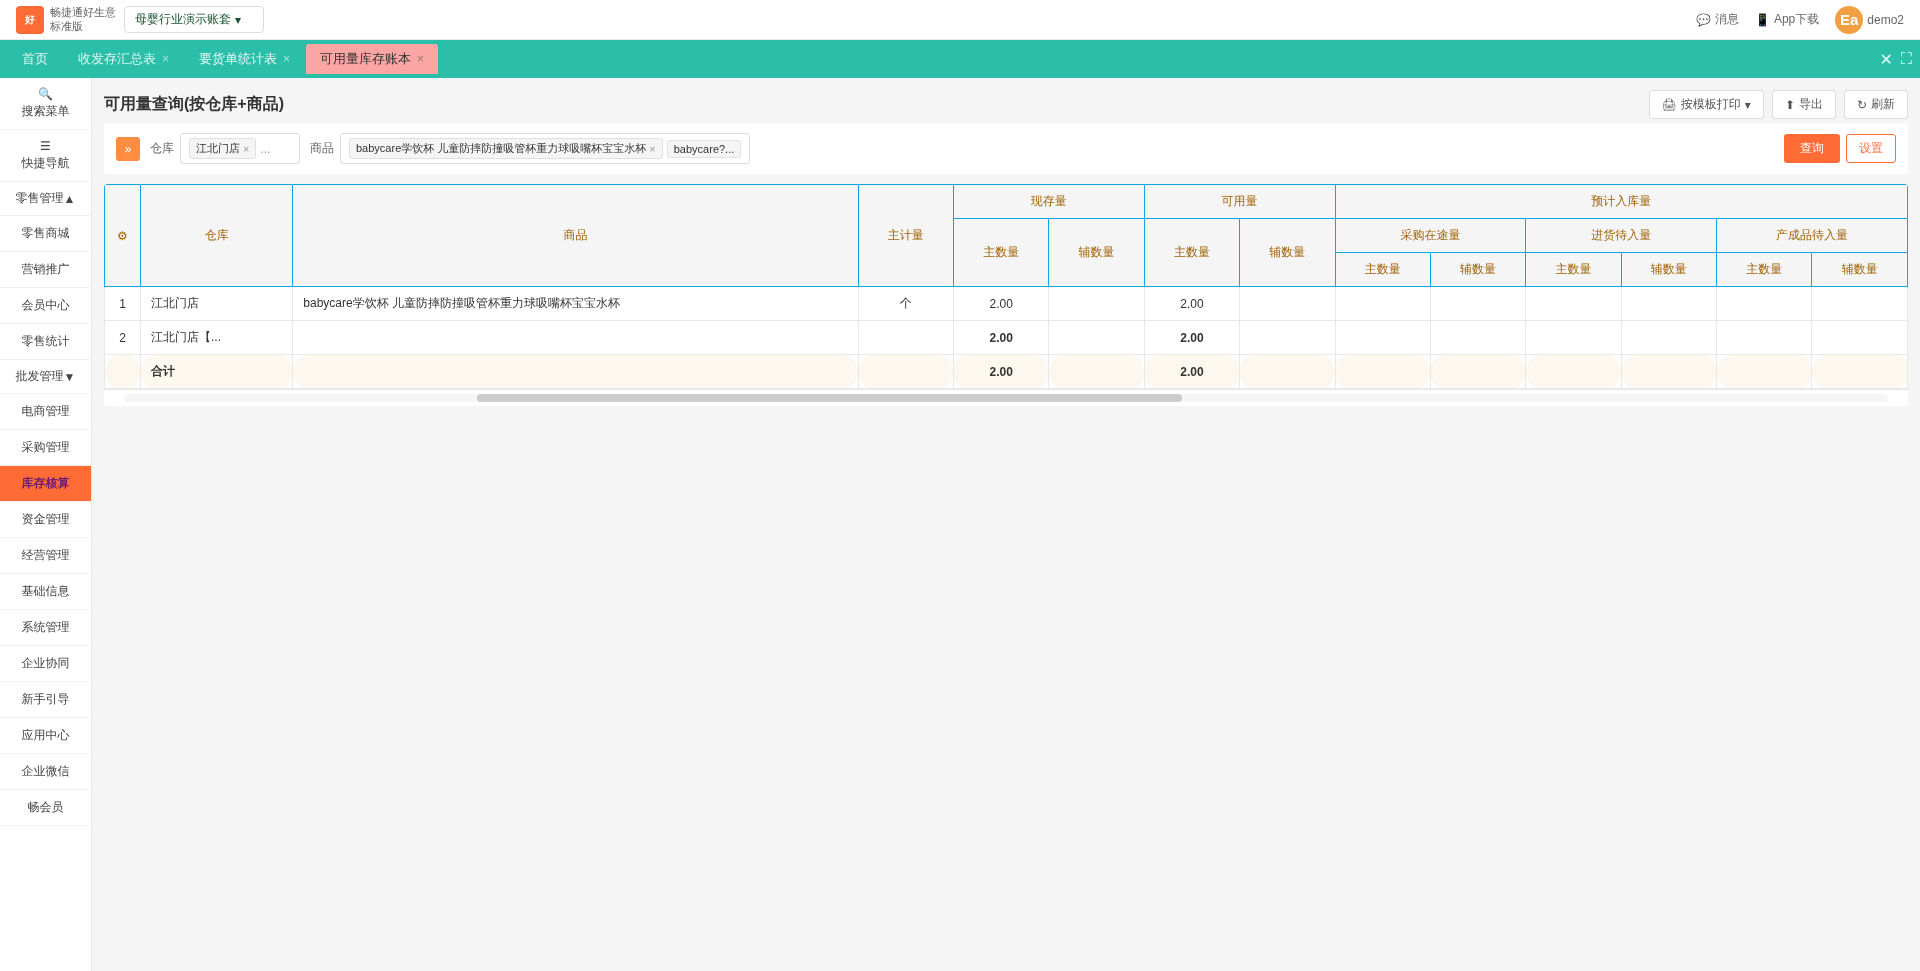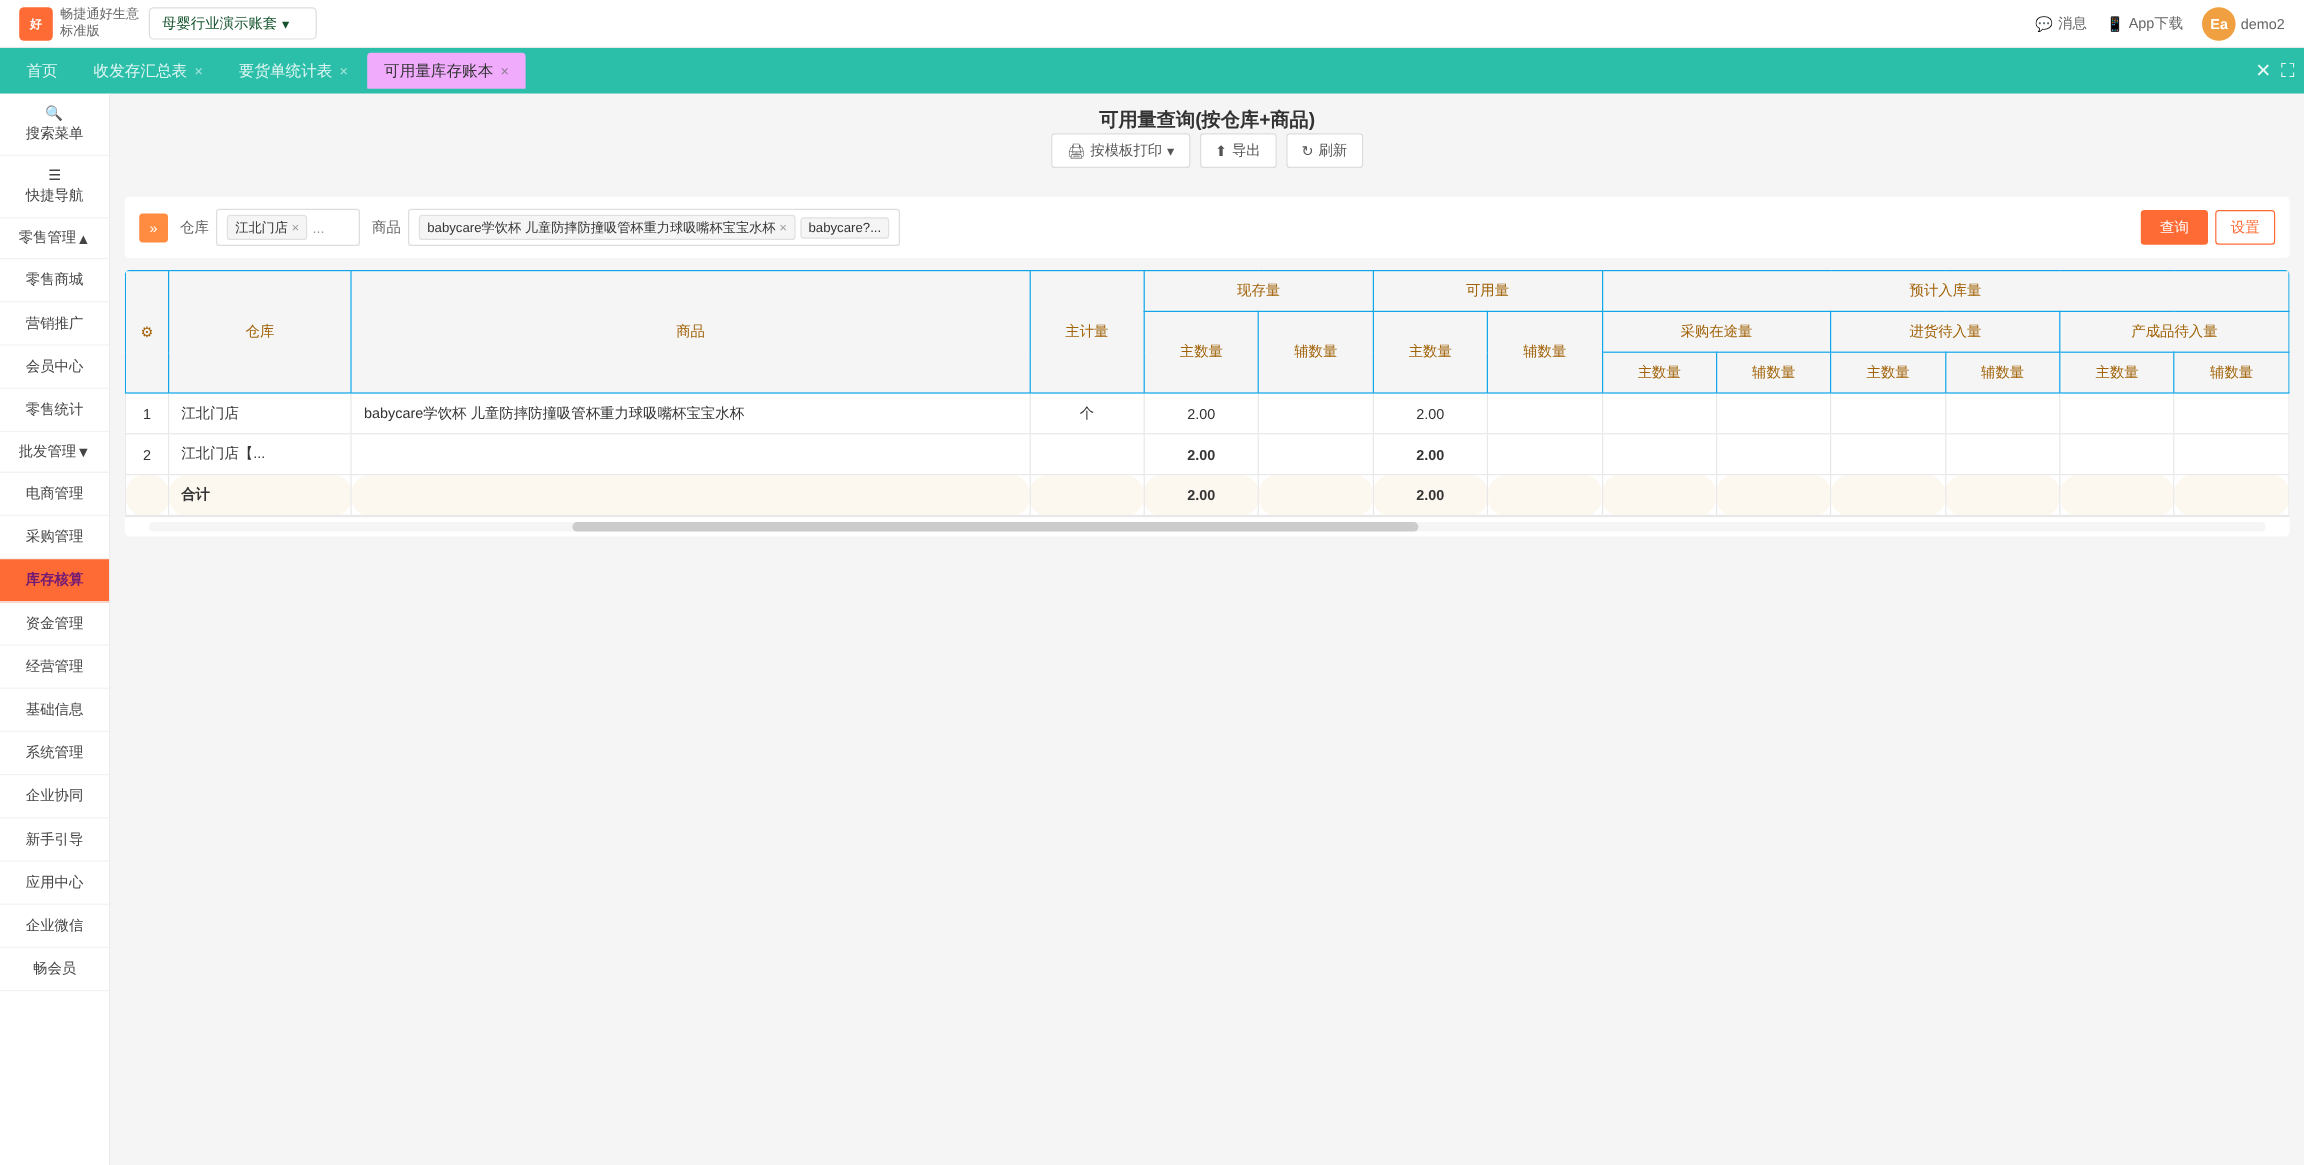--- a/index.html
+++ b/index.html
@@ -70,21 +70,21 @@
     }
     .avatar-circle {
       width: 28px;
       height: 28px;
       border-radius: 50%;
       background: #f0a040;
       display: flex;
       align-items: center;
       justify-content: center;
       color: white;
-      font-size: 12px;
+      font-size: 15px;
       font-weight: bold;
     }
 
     
     .nav-tabs {
       background: #2bbfaa;
       height: 38px;
       display: flex;
       align-items: center;
       padding: 0 8px;
@@ -96,21 +96,21 @@
       font-size: 13px;
       color: rgba(255,255,255,0.85);
       cursor: pointer;
       border-radius: 3px 3px 0 0;
       display: flex;
       align-items: center;
       gap: 6px;
       white-space: nowrap;
     }
     .nav-tab.active {
-      background: #f0abfc;
+      background: #fca5a5;
       color: #333;
     }
     .nav-tab .tab-close {
       font-size: 12px;
       color: inherit;
       opacity: 0.7;
     }
     .nav-tab.active .tab-close { color: #666; }
     .nav-tabs-right {
       margin-left: auto;
@@ -155,22 +155,21 @@
     .page-content {
       flex: 1;
       overflow: auto;
       padding: 12px;
     }
 
     .page-header {
       display: flex;
       align-items: center;
       justify-content: space-between;
-      margin-bottom: 24px;
-      flex-direction: column;
+      margin-bottom: 4px;
     }
     .page-title {
       font-size: 16px;
       font-weight: bold;
       color: #333;
     }
     .page-actions {
       display: flex;
       align-items: center;
       gap: 8px;

